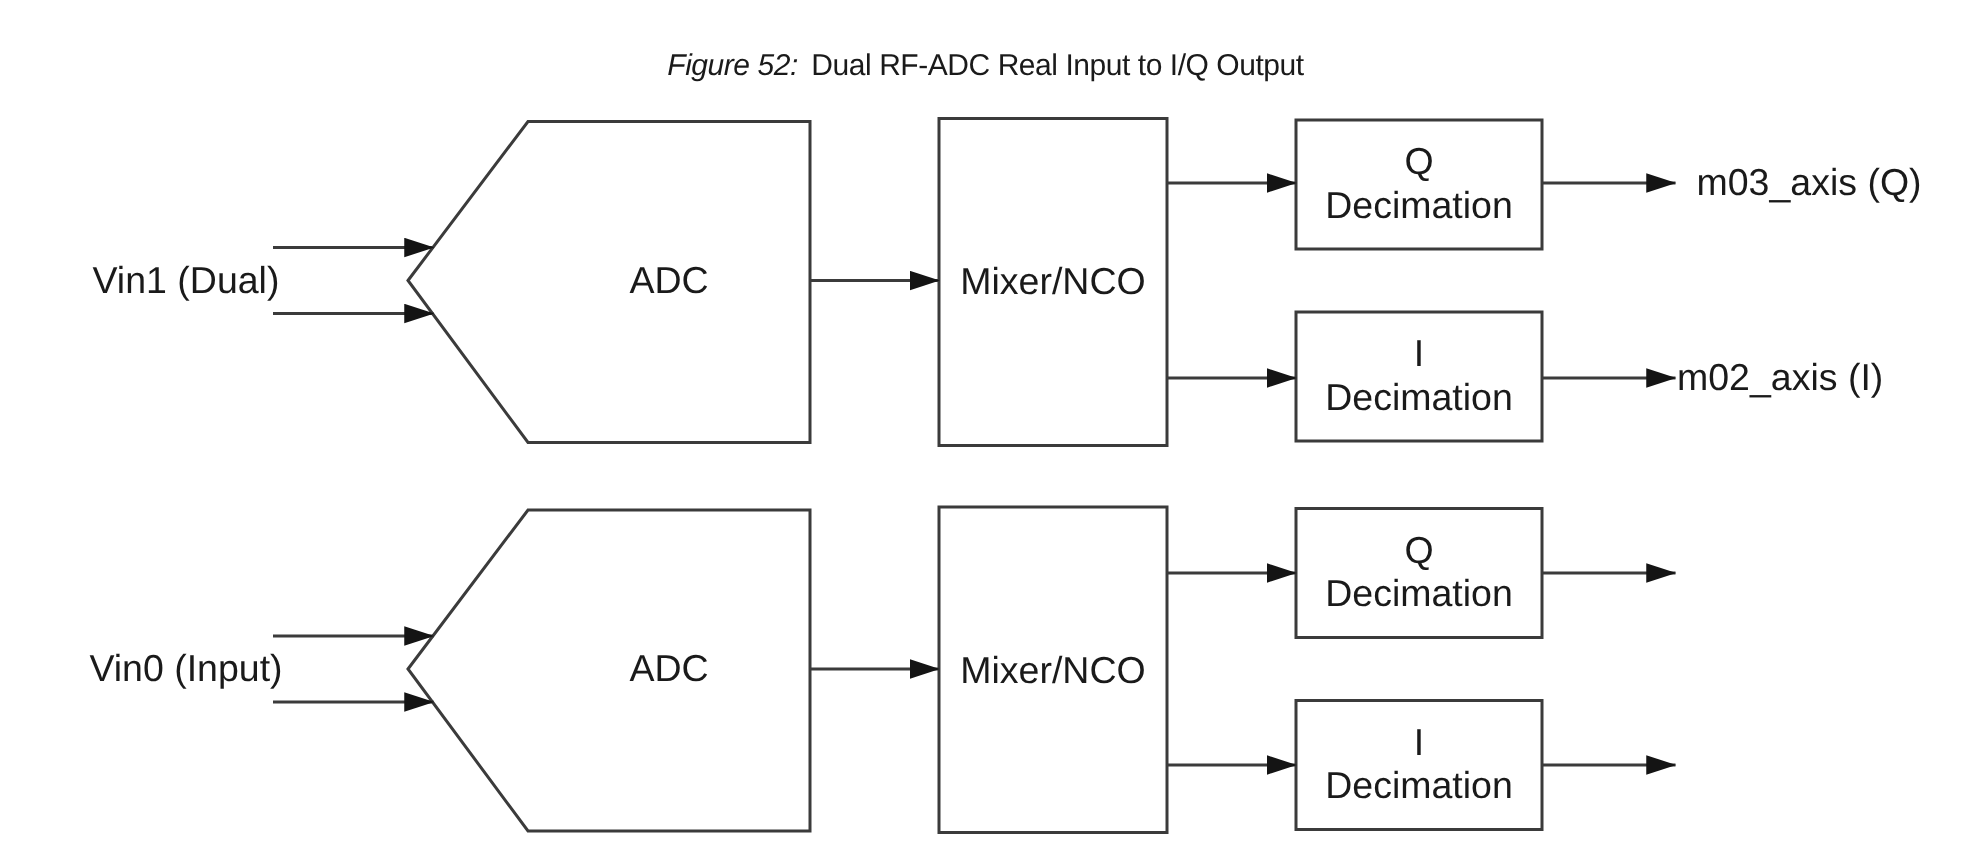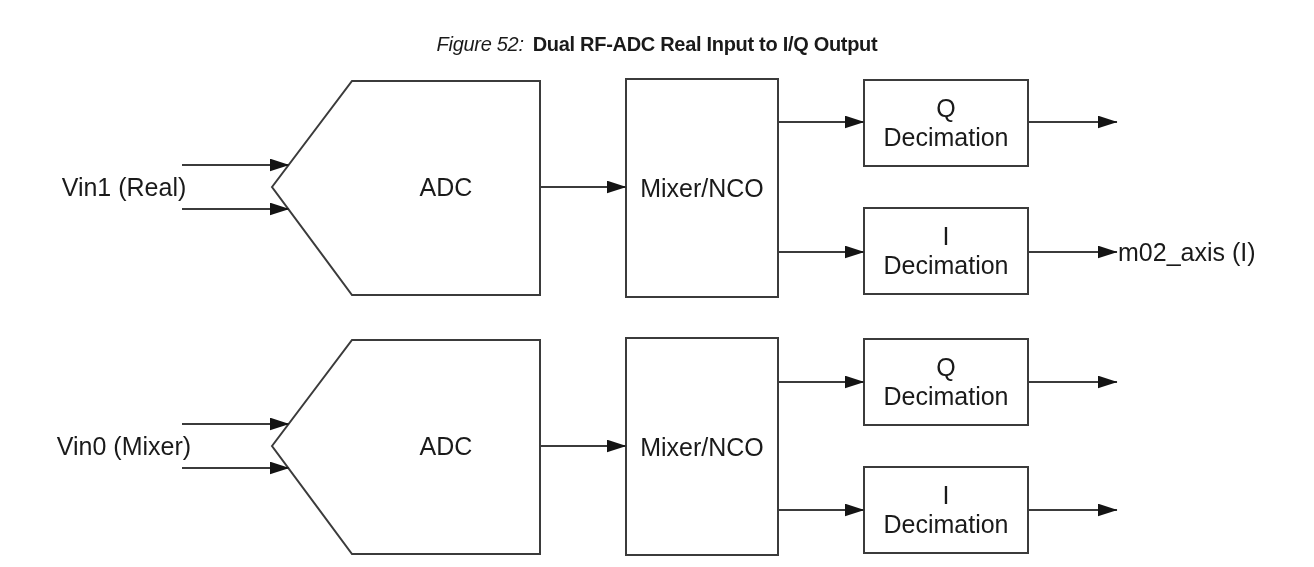--- a/index.html
+++ b/index.html
@@ -19,21 +19,21 @@
   .title{
     position:absolute;left:0;top:6px;width:1314px;height:38px;
     display:flex;align-items:center;justify-content:center;
     color:var(--text);
     font-size:20px;
     letter-spacing:-0.3px;
     white-space:pre;
     margin-top:19px;
   }
   .title .t-prefix{font-style:italic;font-weight:400;}
-  .title .t-main{font-weight:700;margin-left:9px;}
+  .title .t-main{font-weight:400;margin-left:9px;}
   svg{position:absolute;left:0;top:0;}
   .shape{fill:none;stroke:var(--stroke);stroke-width:2;}
   .wire{fill:none;stroke:var(--stroke);stroke-width:2;}
   .lbl{
     position:absolute;
     display:flex;align-items:center;justify-content:center;
     font-size:25px;color:var(--text);
     white-space:pre;
   }
   .block-lbl{flex-direction:column;line-height:1.16;text-align:center;}
@@ -76,34 +76,35 @@
 
     <line class="wire" x1="182" y1="424" x2="289" y2="424" marker-end="url(#arrowhead)"></line>
     <line class="wire" x1="182" y1="468" x2="289" y2="468" marker-end="url(#arrowhead)"></line>
     <line class="wire" x1="540" y1="446" x2="626" y2="446" marker-end="url(#arrowhead)"></line>
     <line class="wire" x1="778" y1="382" x2="864" y2="382" marker-end="url(#arrowhead)"></line>
     <line class="wire" x1="778" y1="510" x2="864" y2="510" marker-end="url(#arrowhead)"></line>
     <line class="wire" x1="1028" y1="382" x2="1117" y2="382" marker-end="url(#arrowhead)"></line>
     <line class="wire" x1="1028" y1="510" x2="1117" y2="510" marker-end="url(#arrowhead)"></line>
   </svg>
 
-  <div class="lbl" style="left:44px;top:168px;width:160px;height:38px">Vin1 (Real)</div>
+  <div class="lbl" style="left:44px;top:168px;width:160px;height:38px">Vin1 (Dual)</div>
   <div class="lbl" style="left:352px;top:168px;width:188px;height:38px">ADC</div>
   <div class="lbl" style="left:626px;top:169px;width:152px;height:38px">Mixer/NCO</div>
   <div class="lbl block-lbl" style="left:864px;top:84px;width:164px;height:78px">
     <span>Q</span>
     <span>Decimation</span>
   </div>
   <div class="lbl block-lbl" style="left:864px;top:212px;width:164px;height:78px">
     <span>I</span>
     <span>Decimation</span>
   </div>
+  <div class="lbl out-lbl" style="left:1131px;top:103px;width:180px;height:38px">m03_axis (Q)</div>
   <div class="lbl out-lbl" style="left:1118px;top:233px;width:180px;height:38px">m02_axis (I)</div>
 
-  <div class="lbl" style="left:44px;top:427px;width:160px;height:38px">Vin0 (Mixer)</div>
+  <div class="lbl" style="left:44px;top:427px;width:160px;height:38px">Vin0 (Input)</div>
   <div class="lbl" style="left:352px;top:427px;width:188px;height:38px">ADC</div>
   <div class="lbl" style="left:626px;top:428px;width:152px;height:38px">Mixer/NCO</div>
   <div class="lbl block-lbl" style="left:864px;top:343px;width:164px;height:78px">
     <span>Q</span>
     <span>Decimation</span>
   </div>
   <div class="lbl block-lbl" style="left:864px;top:471px;width:164px;height:78px">
     <span>I</span>
     <span>Decimation</span>
   </div>

